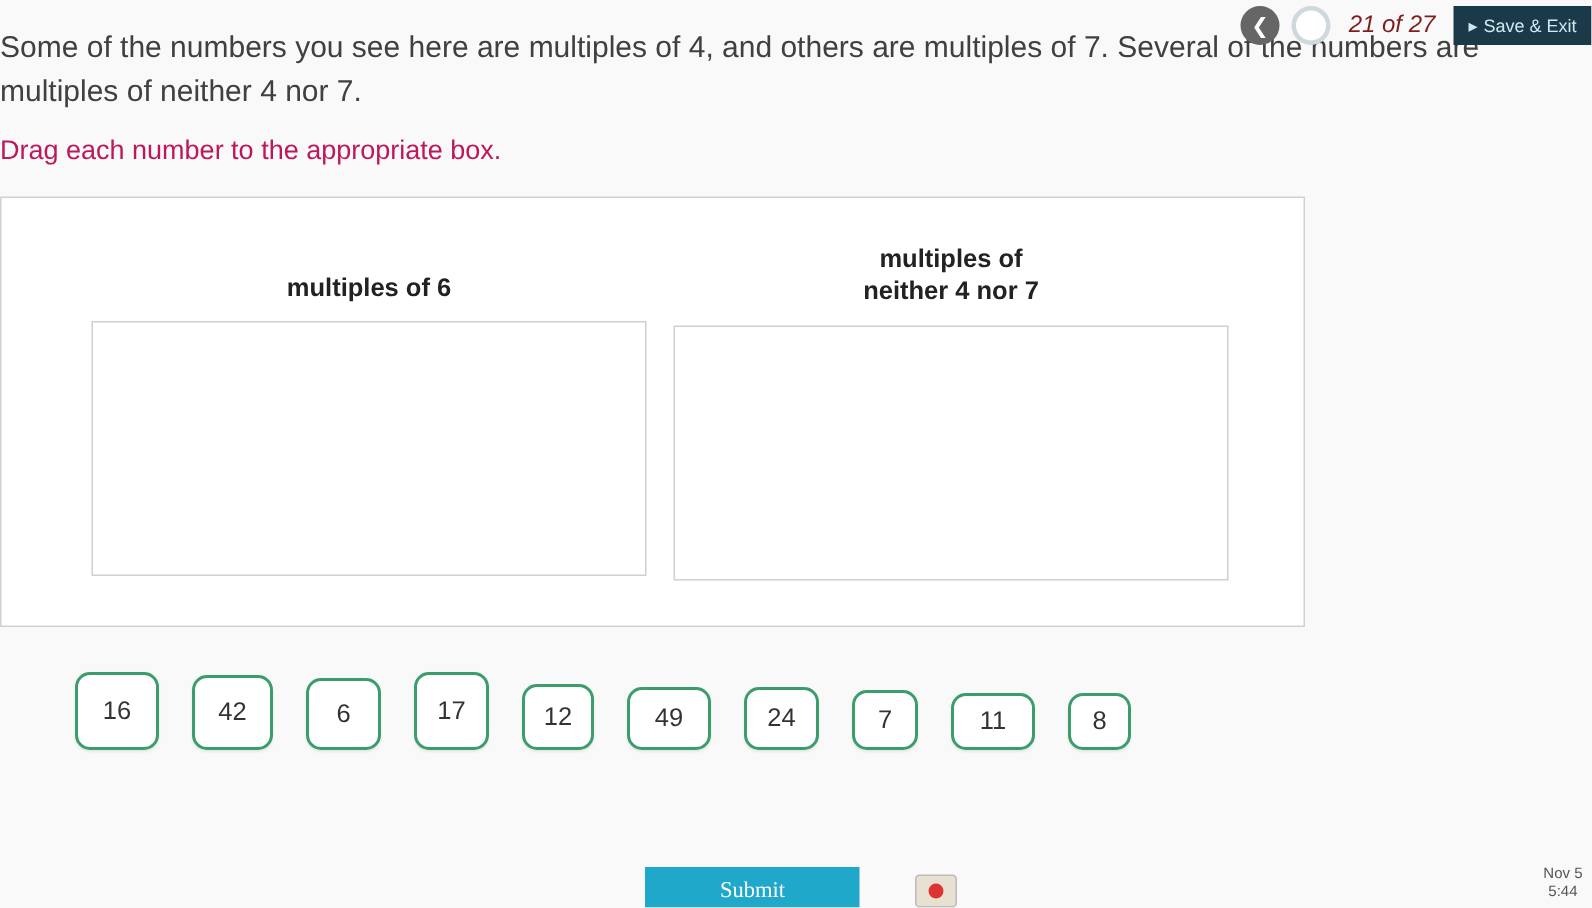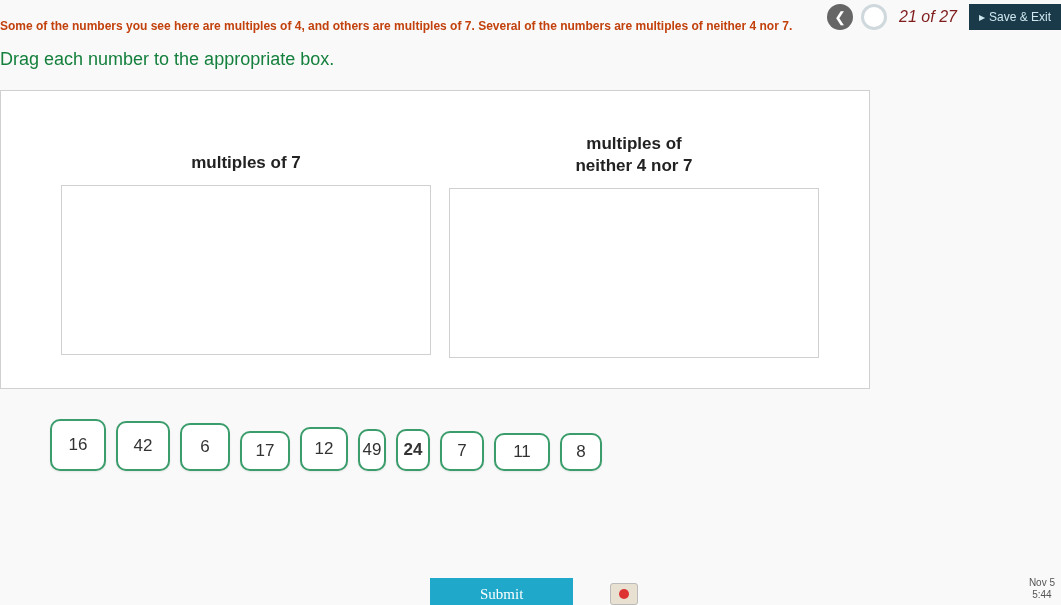--- a/index.html
+++ b/index.html
@@ -49,89 +49,87 @@
       padding: 6px 10px;
       display: flex;
       align-items: center;
       gap: 4px;
       cursor: pointer;
     }
     .content {
       padding: 18px 14px 0 0;
     }
     .instr {
-      font-size: 12px;
-      color: #c2410c;
+      font-size: 20px;
+      color: #404040;
       line-height: 1.45;
       margin-bottom: 14px;
-      font-weight: bold;
     }
     .instr2 {
       font-size: 18px;
-      color: #15803d;
+      color: #be185d;
       margin-bottom: 20px;
     }
     .drop-area {
       border: 1px solid #d0d0d0;
       background: #fff;
       display: flex;
       gap: 18px;
       padding: 30px 50px 30px 60px;
       width: 870px;
       margin-bottom: 30px;
     }
     .drop-col {
       flex: 1;
       display: flex;
       flex-direction: column;
       align-items: center;
-      margin-top: 12px;
     }
     .drop-label {
       font-weight: bold;
       font-size: 17px;
       text-align: center;
       margin-bottom: 12px;
       min-height: 40px;
       display: flex;
       align-items: flex-end;
       justify-content: center;
       line-height: 1.25;
     }
     .drop-box {
       width: 100%;
       height: 170px;
       border: 1px solid #d0d0d0;
       background: #fff;
     }
     .tiles-row {
       display: flex;
-      gap: 10px;
+      gap: 22px;
       padding-left: 50px;
       align-items: flex-end;
     }
     .tile {
       border: 2px solid #3a9d6b;
       border-radius: 10px;
       background: #fff;
       display: flex;
       align-items: center;
       justify-content: center;
       font-size: 17px;
       color: #333;
       cursor: grab;
       box-shadow: 0 1px 2px rgba(0,0,0,0.08);
     }
     .t0 { width: 56px; height: 52px; }
     .t1 { width: 54px; height: 50px; }
     .t2 { width: 50px; height: 48px; }
-    .t3 { width: 50px; height: 40px; }
+    .t3 { width: 50px; height: 52px; }
     .t4 { width: 48px; height: 44px; }
-    .t5 { width: 28px; height: 42px; }
-    .t6 { width: 34px; height: 42px; font-weight: bold; }
+    .t5 { width: 56px; height: 42px; }
+    .t6 { width: 50px; height: 42px; }
     .t7 { width: 44px; height: 40px; }
     .t8 { width: 56px; height: 38px; }
     .t9 { width: 42px; height: 38px; }
     .submit-btn {
       position: absolute;
       bottom: 0;
       left: 430px;
       background: #1fa8c9;
       color: #fff;
       font-size: 15px;
@@ -184,21 +182,21 @@
     <span>Save &amp; Exit</span>
   </div>
 </div>
 
 <div class="content">
   <p class="instr">Some of the numbers you see here are multiples of 4, and others are multiples of 7. Several of the numbers are multiples of neither 4 nor 7.</p>
   <p class="instr2">Drag each number to the appropriate box.</p>
 
   <div class="drop-area">
     <div class="drop-col">
-      <div class="drop-label">multiples of 7</div>
+      <div class="drop-label">multiples of 6</div>
       <div class="drop-box"></div>
     </div>
     <div class="drop-col">
       <div class="drop-label">multiples of<br>neither 4 nor 7</div>
       <div class="drop-box"></div>
     </div>
   </div>
 
   <div class="tiles-row">
     <div class="tile t0">16</div>

